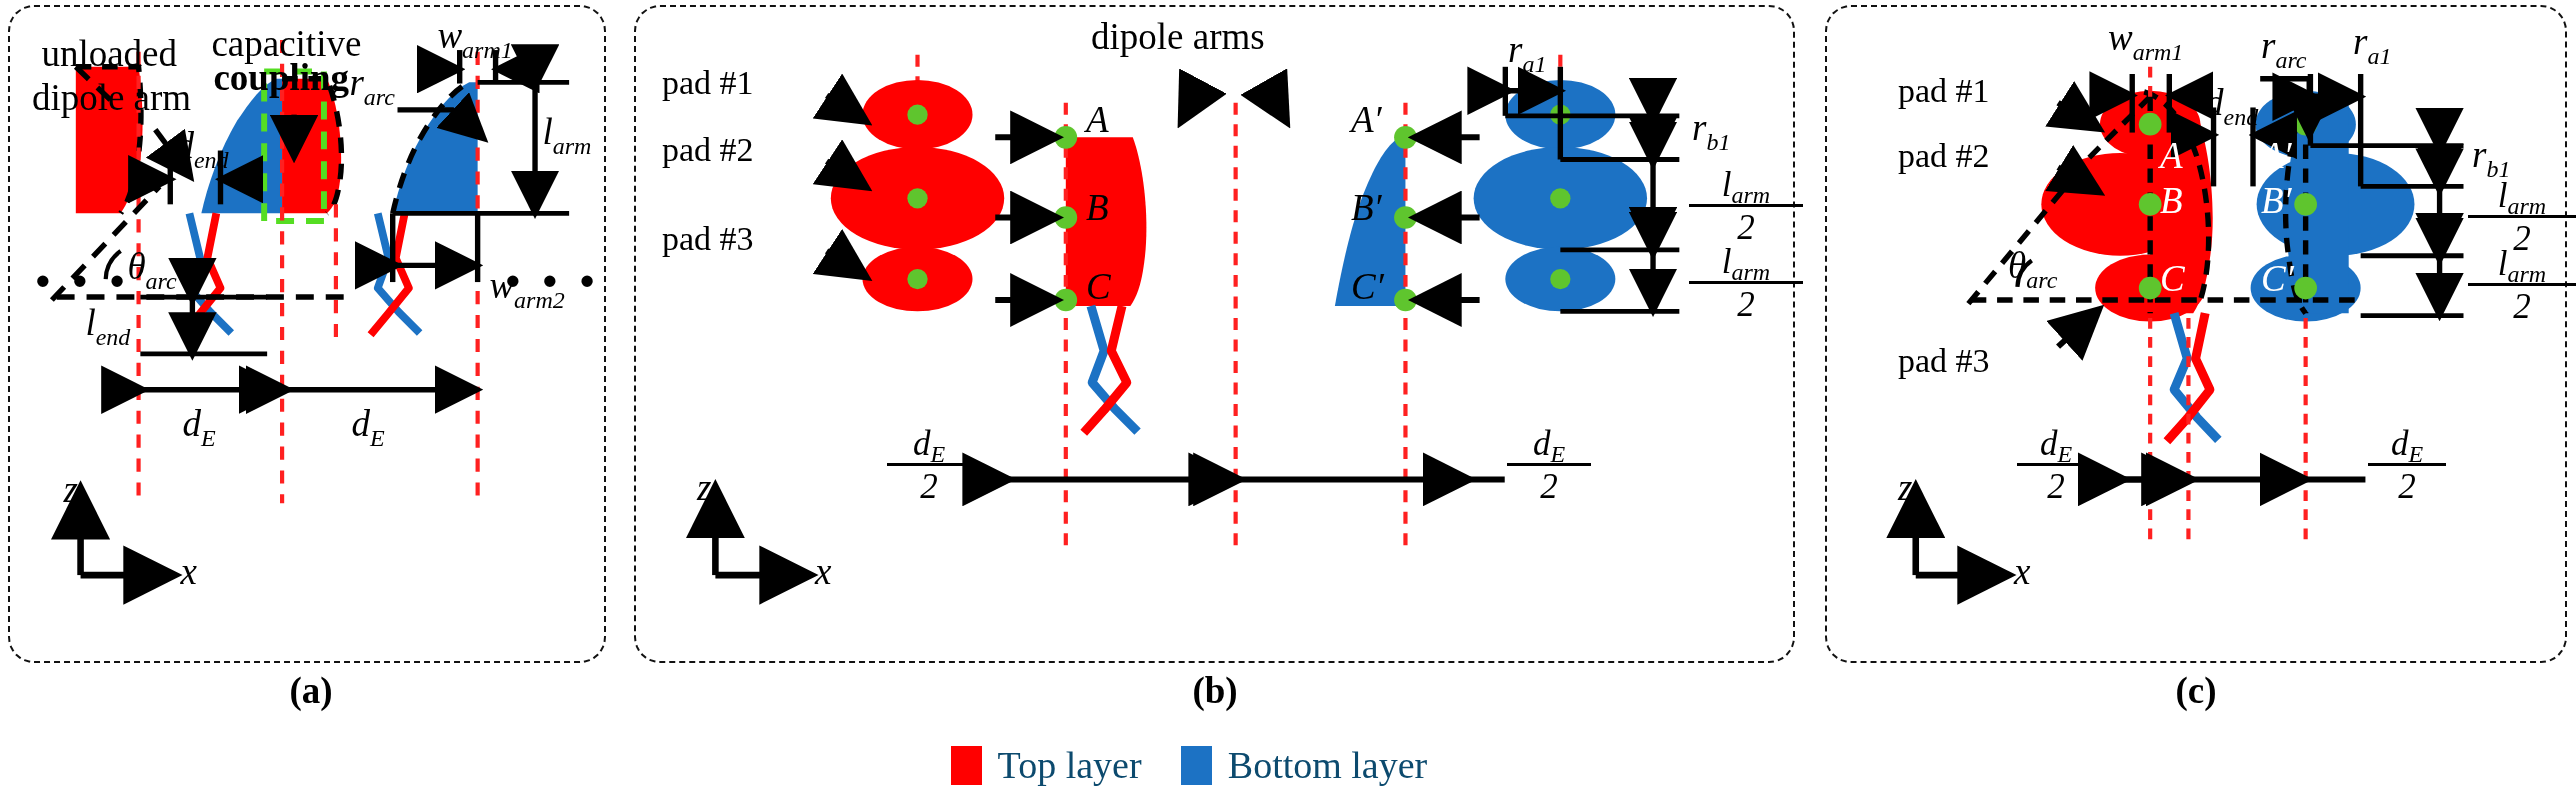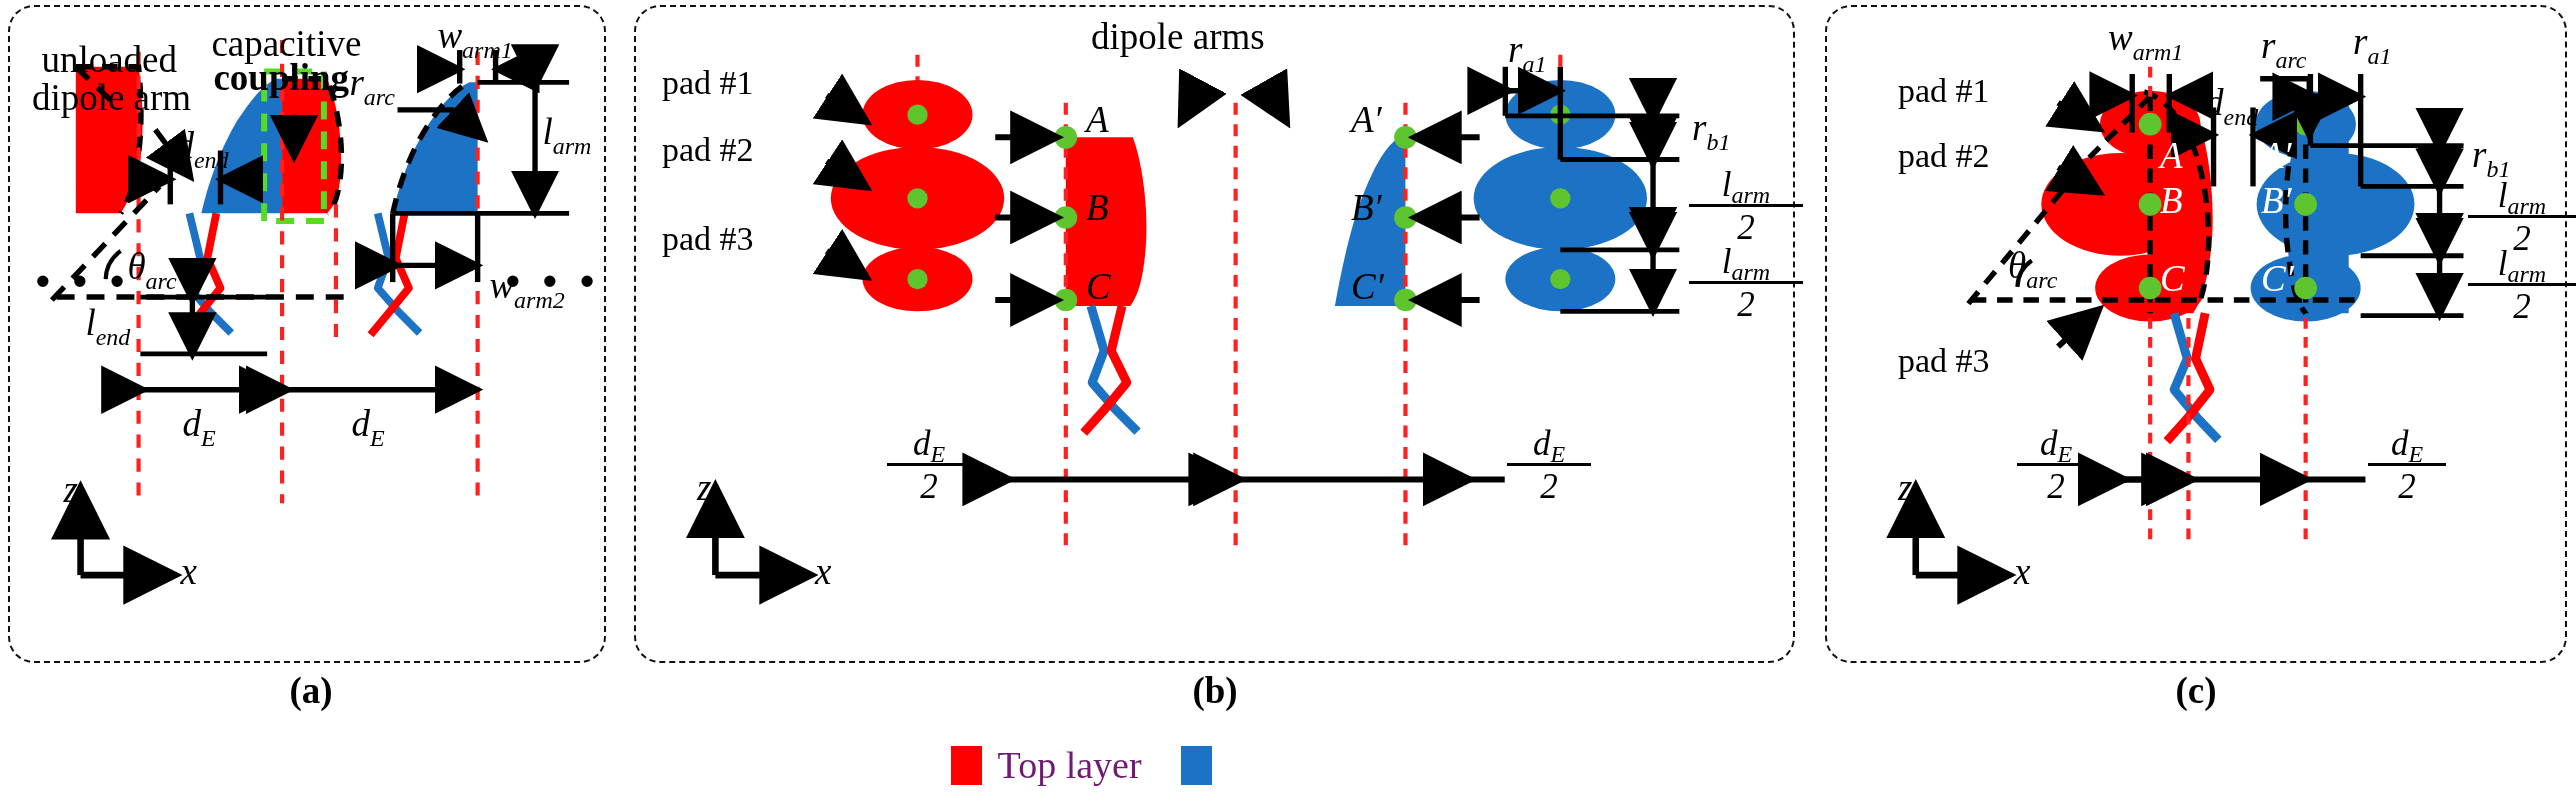--- a/index.html
+++ b/index.html
@@ -16,21 +16,21 @@
   .plain-sm{font-size:34px;}
   .mi{font-style:italic;font-size:37px;}
   .sub{font-style:italic;font-size:24px;vertical-align:sub;position:relative;top:7.2px;}
   .sub2{font-style:italic;font-size:24px;position:relative;top:7.2px;}
   .frac{position:absolute;text-align:center;line-height:1;}
   .frac .num{font-style:italic;font-size:35px;display:block;}
   .frac .bar{display:block;border-top:3px solid #000;width:100%;margin:2.4px 0;}
   .frac .den{font-size:35px;display:block;font-style:italic;}
   .legend{position:absolute;display:flex;align-items:center;gap:15.6px;}
   .swatch{width:31px;height:39px;display:inline-block;}
-  .legend-text{font-size:38px;font-family:"Liberation Serif",serif;color:#701a75;}
+  .legend-text{font-size:38px;font-family:"Liberation Serif",serif;color:#0c4a6e;}
   .lbl-white{position:absolute;color:#fff;font-style:italic;font-size:37px;font-family:"Liberation Serif",serif;}
   .lbl-black{position:absolute;color:#000;font-style:italic;font-size:37px;font-family:"Liberation Serif",serif;}
   .dots{position:absolute;font-size:42px;letter-spacing:6px;color:#000;font-weight:bold;}
 </style>
 </head>
 <body>
 
 <div id="root">
 
   <div class="panel" id="panel-a">
@@ -101,21 +101,21 @@
       <line x1="782" y1="345" x2="782" y2="460" stroke="#000" stroke-width="9"></line>
       <line x1="644" y1="432" x2="778" y2="432" stroke="#000" stroke-width="9" marker-start="url(#ah)" marker-end="url(#ah)"></line>
 
       <line x1="220" y1="640" x2="450" y2="640" stroke="#000" stroke-width="9" marker-start="url(#ah)" marker-end="url(#ah)"></line>
       <line x1="462" y1="640" x2="778" y2="640" stroke="#000" stroke-width="9" marker-start="url(#ah)" marker-end="url(#ah)"></line>
 
       <line x1="118" y1="950" x2="118" y2="808" stroke="#000" stroke-width="11" marker-end="url(#ah)"></line>
       <line x1="118" y1="950" x2="272" y2="950" stroke="#000" stroke-width="11" marker-end="url(#ah)"></line>
     </svg>
 
-    <div class="txt plain" style="left:31px;top:25px;margin-top:6px;">unloaded</div>
+    <div class="txt plain" style="left:31px;top:25px;">unloaded</div>
     <div class="txt plain" style="left:21.5px;top:69px;">dipole arm</div>
     <div class="txt plain" style="left:201px;top:15px;">capacitive</div>
     <div class="txt plain" style="left:203px;top:49px;font-weight:bold;">coupling</div>
 
     <div class="txt" style="left:165px;top:117px;">
       <span class="mi">d</span><span class="sub">end</span>
     </div>
 
     <div class="txt" style="left:339px;top:54px;">
       <span class="mi">r</span><span class="sub">arc</span>
@@ -419,16 +419,17 @@
   </div>
 
   <div class="panel-label" style="left:281px;top:669px;width:60px;">(a)</div>
   <div class="panel-label" style="left:1185px;top:669px;width:60px;">(b)</div>
   <div class="panel-label" style="left:2166px;top:669px;width:60px;">(c)</div>
 
   <div class="legend" style="left:951px;top:743px;">
     <span class="swatch" style="background:#FF0000;"></span>
     <span class="legend-text">Top layer</span>
     <span class="swatch" style="background:#1C72C4;margin-left:24px;"></span>
+    <span class="legend-text">Bottom layer</span>
   </div>
 
 </div>
 
 
 </body></html>

